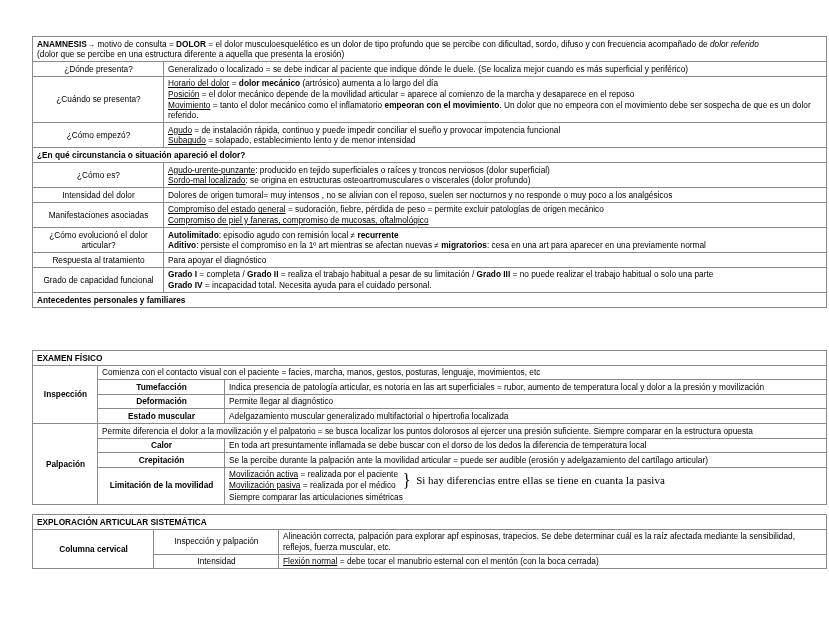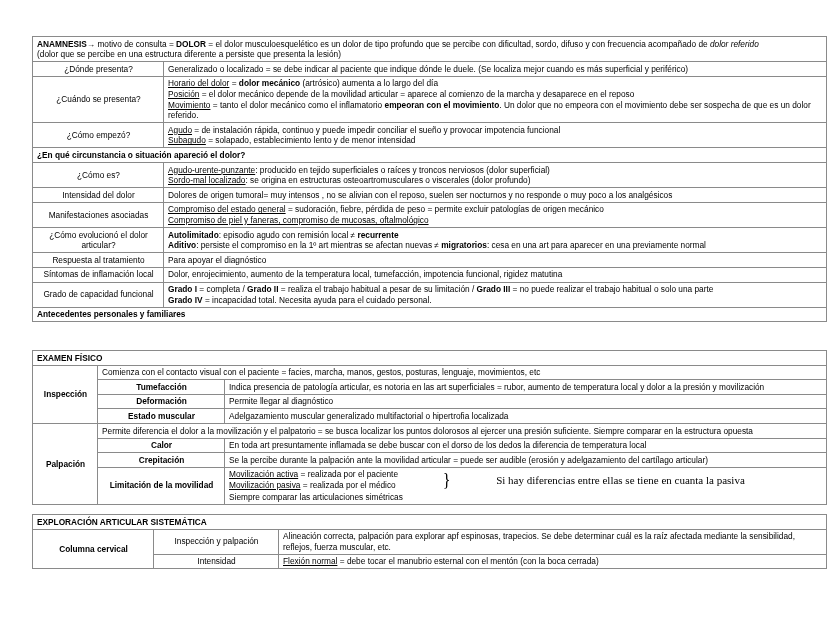--- a/index.html
+++ b/index.html
@@ -50,21 +50,20 @@
   #t2 .c1 { width: 65px; }
   #t2 .c2 { width: 127px; }
   
   #t3 { position: absolute; left: 32px; top: 514px; width: 795px; }
   #t3 .c1 { width: 121px; }
   #t3 .c2 { width: 125px; }
 
   .mob-wrap {
     display: flex;
     align-items: stretch;
-    gap: 40px;
   }
   .mob-left {
     flex: 0 0 auto;
   }
   .mob-brace {
     display: flex;
     align-items: center;
     padding: 0 5px 0 4px;
   }
   .brace-glyph {
@@ -92,21 +91,21 @@
     <colgroup>
         <col class="c1">
         <col>
       </colgroup>
     <tbody>
       <tr>
         <td colspan="2" class="lft">
           <span class="line">
             <span class="b">ANAMNESIS</span><span>→</span><span> motivo de consulta = </span><span class="b">DOLOR</span><span> =  el dolor musculoesquelético es un dolor de tipo profundo que se percibe con dificultad, sordo, difuso y con frecuencia acompañado de </span><span class="i">dolor referido</span>
           </span>
-          <span class="line">(dolor que se percibe en una estructura diferente a persiste que presenta la lesión)</span>
+          <span class="line">(dolor que se percibe en una estructura diferente a aquella que presenta la erosión)</span>
         </td>
       </tr>
 
       <tr>
         <td class="ctr">¿Dónde presenta?</td>
         <td class="lft">Generalizado o localizado = se debe indicar al paciente que indique dónde le duele. (Se localiza mejor cuando es  más superficial y periférico)</td>
       </tr>
 
       <tr>
         <td class="ctr">¿Cuándo se presenta?</td>
@@ -176,24 +175,20 @@
             <span class="b">Aditivo</span><span>: persiste el compromiso en la 1º art mientras se afectan nuevas ≠ </span><span class="b">migratorios</span><span>: cesa en una art para aparecer en una previamente normal</span>
           </span>
         </td>
       </tr>
 
       <tr>
         <td class="ctr">Respuesta al tratamiento</td>
         <td class="lft">Para apoyar el diagnóstico</td>
       </tr>
 
-      <tr>
-        <td class="ctr">Síntomas de inflamación local</td>
-        <td class="lft">Dolor, enrojecimiento, aumento de la temperatura local, tumefacción, impotencia funcional, rigidez matutina</td>
-      </tr>
 
       <tr>
         <td class="ctr">Grado de capacidad funcional</td>
         <td class="lft">
           <span class="line">
             <span class="b">Grado I</span><span> = completa / </span><span class="b">Grado II</span><span> = realiza el trabajo habitual a pesar de su limitación / </span><span class="b">Grado III</span><span> = no puede realizar el trabajo habitual o solo una parte</span>
           </span>
           <span class="line">
             <span class="b">Grado IV</span><span> = incapacidad total. Necesita ayuda para el cuidado personal.</span>
           </span>

